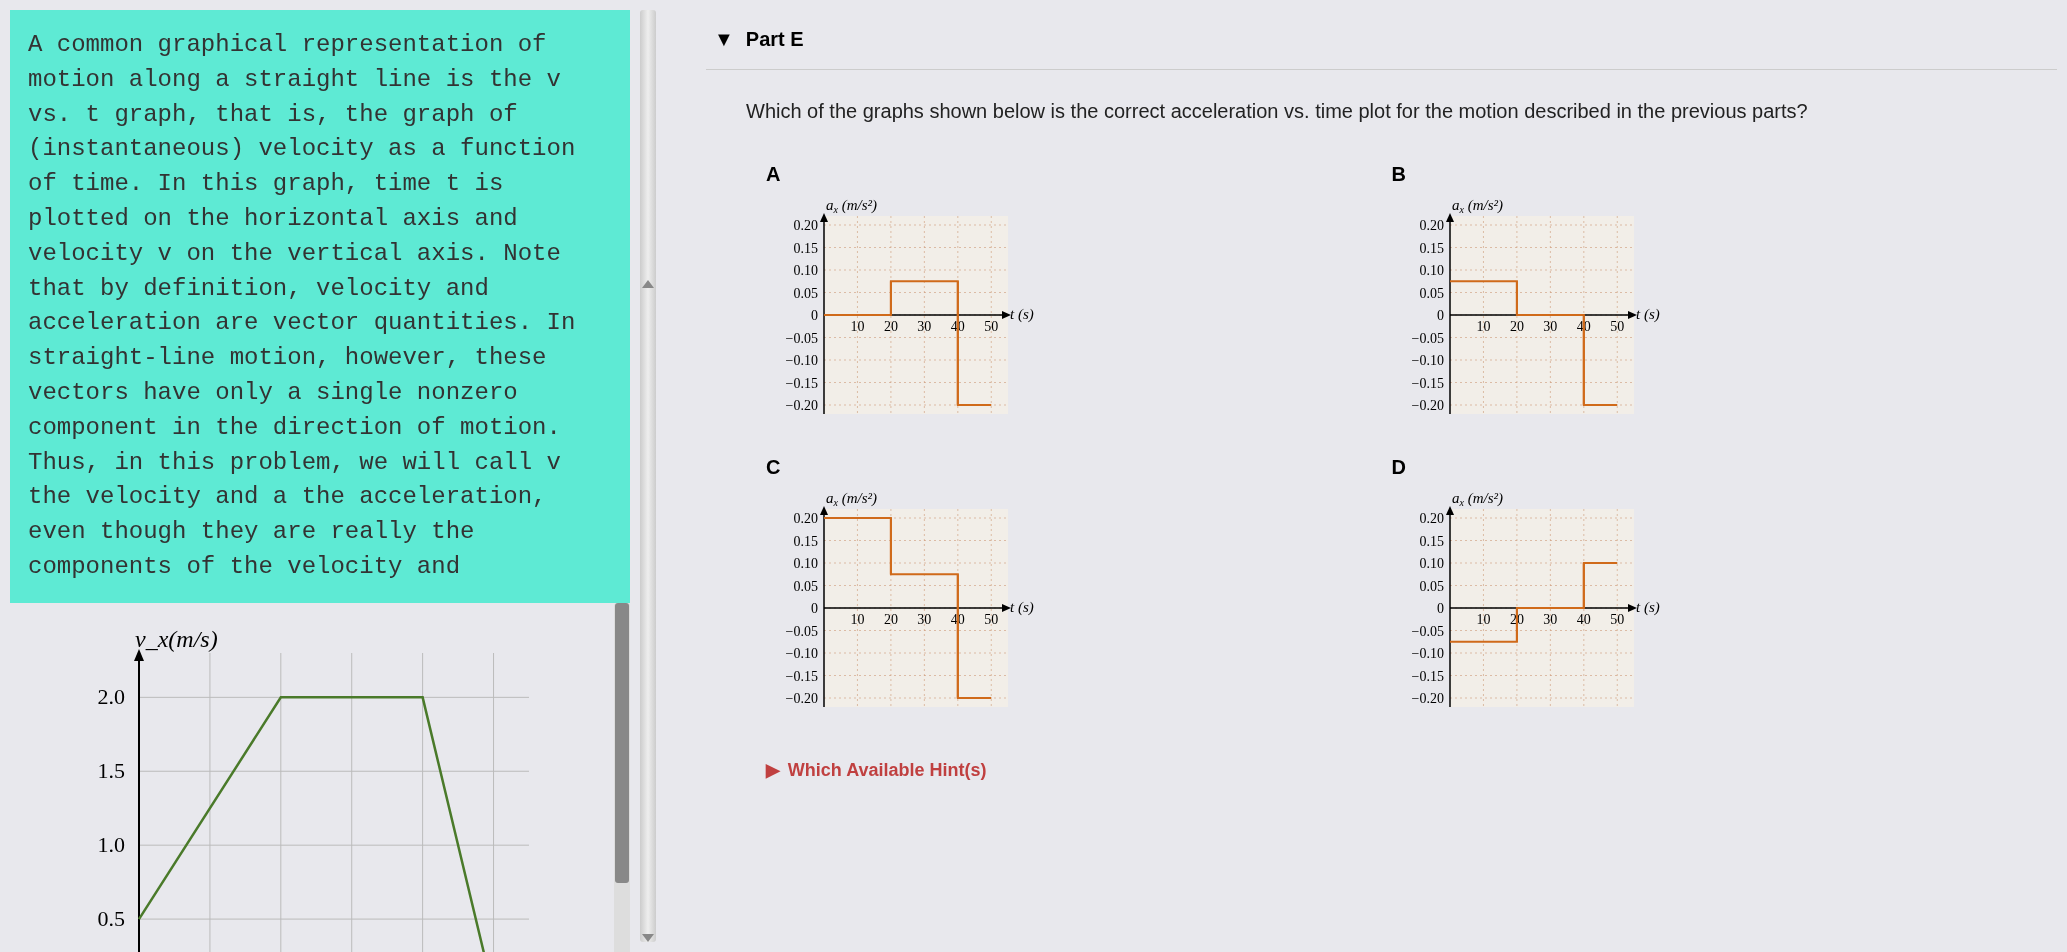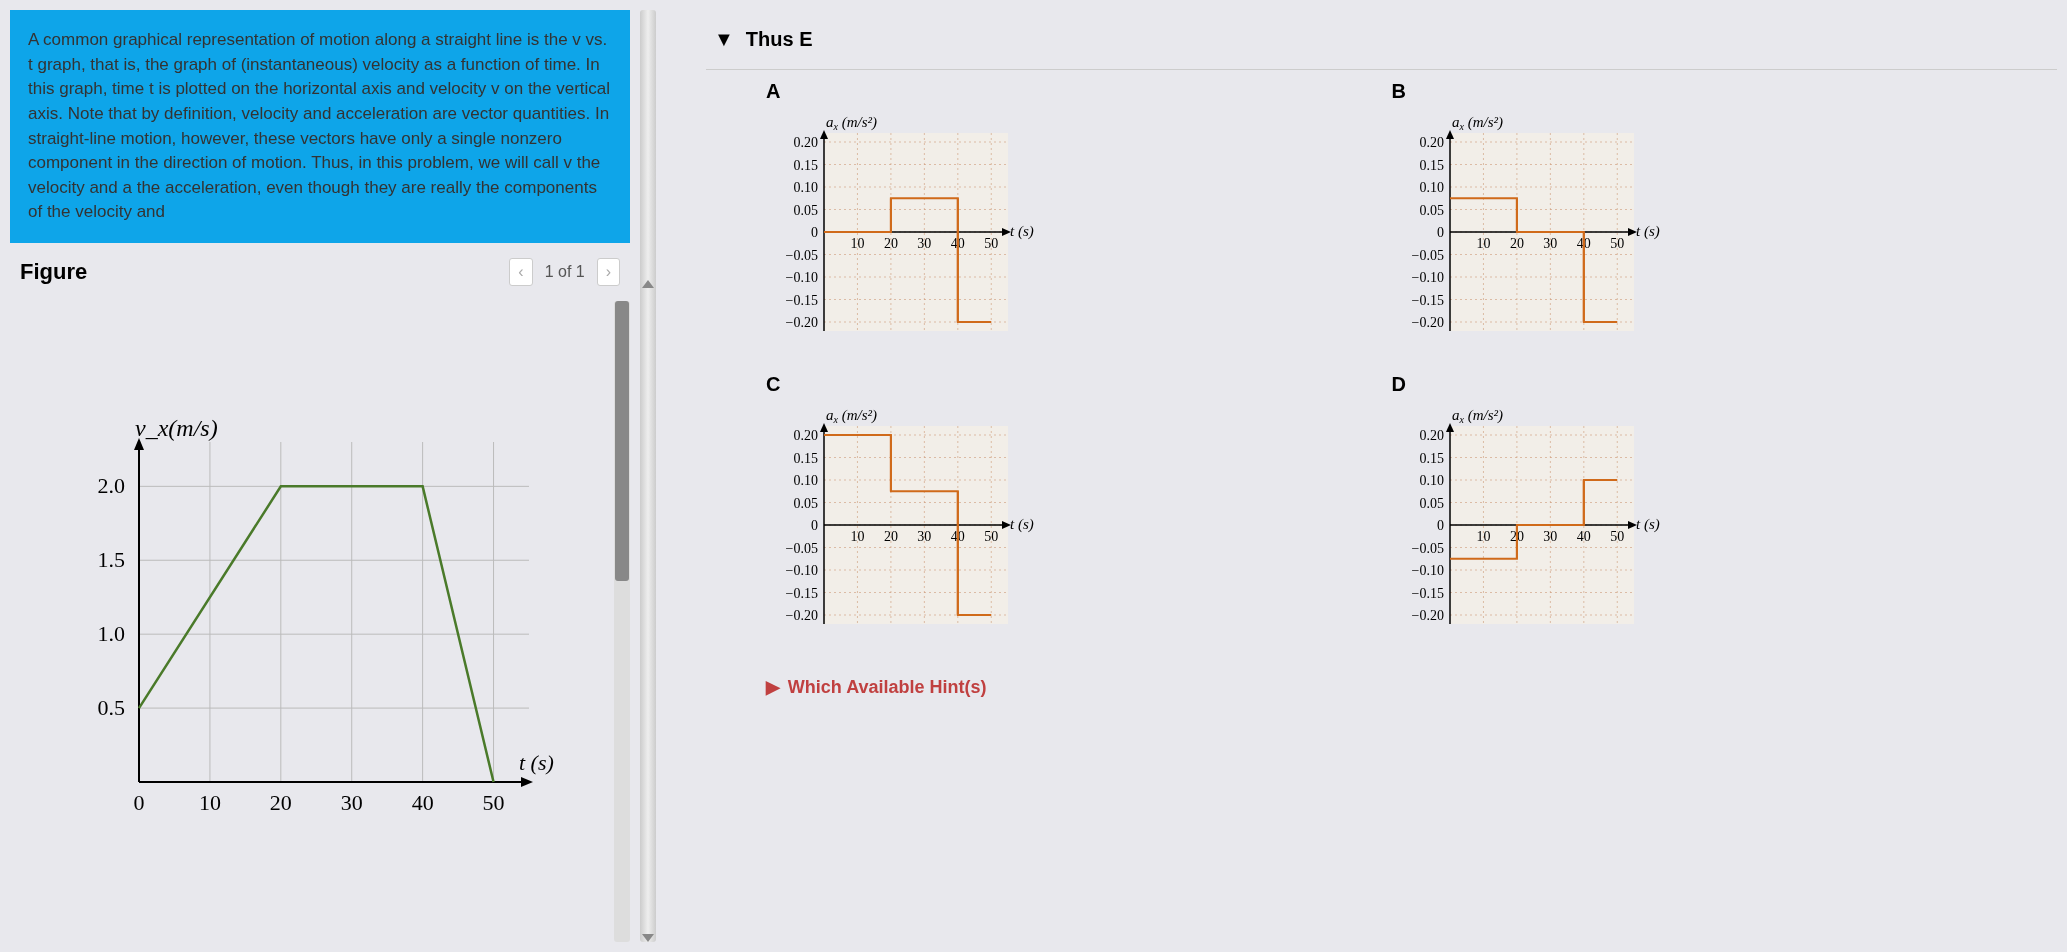--- a/index.html
+++ b/index.html
@@ -1,19 +1,19 @@
 <!DOCTYPE html>
 <html><head>
 <meta charset="utf-8">
 <style>
 * { box-sizing: border-box; margin: 0; padding: 0; }
 body { font-family: Arial, sans-serif; background: #e8e8ed; padding: 10px; width: 2067px; height: 952px; overflow: hidden; }
 .container { display: flex; gap: 10px; height: 100%; }
 .left-panel { width: 620px; display: flex; flex-direction: column; }
-.intro-text { background: #0ea5e9; padding: 18px; font-size: 17px; line-height: 1.45; color: #333; font-family: Liberation Sans, sans-serif; }
+.intro-text { background: #5eead4; padding: 18px; font-size: 24px; line-height: 1.45; color: #333; font-family: Liberation Mono, monospace; }
 .figure-header { display: flex; align-items: center; justify-content: space-between; padding: 15px 10px; font-size: 22px; font-weight: bold; }
 .figure-nav { display: flex; align-items: center; gap: 12px; font-size: 16px; font-weight: normal; color: #555; }
 .chevron { color: #aaa; cursor: pointer; padding: 4px 8px; border: 1px solid #ccc; border-radius: 3px; background: #fff; }
 .figure-area { flex: 1; display: flex; align-items: center; justify-content: center; padding: 20px; }
 .right-panel { flex: 1; padding-left: 40px; }
 .part-header { display: flex; align-items: center; gap: 12px; font-size: 20px; font-weight: bold; padding: 18px 8px; border-bottom: 1px solid #ccc; }
 .question { padding: 30px 40px; font-size: 20px; color: #222; }
 .graphs { display: grid; grid-template-columns: 1fr 1fr; gap: 20px; padding: 10px 60px; }
 .graph-cell { }
 .graph-label { font-size: 20px; font-weight: bold; margin-bottom: 6px; }
@@ -26,28 +26,20 @@
 .mini-scroll .thumb { position: absolute; top: 0; width: 14px; left: 1px; height: 280px; background: #888; border-radius: 3px; }
 svg text { font-family: 'Times New Roman', serif; }
 </style>
 </head>
 <body>
 
 <div class="container">
   <div class="left-panel">
     <div class="intro-text">
       <span>A common graphical representation of motion along a straight line is the v  vs. t graph, that is, the graph of (instantaneous) velocity as a function of time. In this graph, time t is plotted on the horizontal axis and velocity v on the vertical axis. Note that by definition, velocity and acceleration are vector quantities. In straight-line motion, however, these vectors have only a single nonzero component in the direction of motion. Thus, in this problem, we will call v the velocity and a the acceleration, even though they are really the components of the velocity and</span>
-    </div>
-    <div class="figure-header">
-      <span>Figure</span>
-      <div class="figure-nav">
-        <span class="chevron">‹</span>
-        <span>1 of 1</span>
-        <span class="chevron">›</span>
-      </div>
     </div>
     <div style="display:flex; flex:1;">
       <div class="figure-area">
         <svg id="main-chart" width="500" height="420" viewBox="0 0 500 420">
             <line x1="80" y1="30" x2="80" y2="370" stroke="#bbb" stroke-width="1"></line>
             <line x1="150.9090909090909" y1="30" x2="150.9090909090909" y2="370" stroke="#bbb" stroke-width="1"></line>
             <line x1="221.8181818181818" y1="30" x2="221.8181818181818" y2="370" stroke="#bbb" stroke-width="1"></line>
             <line x1="292.72727272727275" y1="30" x2="292.72727272727275" y2="370" stroke="#bbb" stroke-width="1"></line>
             <line x1="363.6363636363636" y1="30" x2="363.6363636363636" y2="370" stroke="#bbb" stroke-width="1"></line>
             <line x1="434.54545454545456" y1="30" x2="434.54545454545456" y2="370" stroke="#bbb" stroke-width="1"></line>
@@ -78,22 +70,23 @@
           <div class="thumb"></div>
         </div>
     </div>
   </div>
 
   <div class="divider"></div>
 
   <div class="right-panel">
     <div class="part-header">
       <span>▼</span>
-      <span>Thus E</span>
-    </div>
+      <span>Part E</span>
+    </div>
+    <div class="question">Which of the graphs shown below is the correct acceleration vs. time plot for the motion described in the previous parts?</div>
     <div class="graphs">
       <div class="graph-cell">
         <div class="graph-label">A</div>
         <svg class="mini-chart" width="280" height="240">
             <rect x="58" y="24" width="184" height="198" fill="#f2eee8"></rect>
             <line x1="91.45454545454545" y1="24" x2="91.45454545454545" y2="222" stroke="#c97" stroke-width="0.6" stroke-dasharray="2,3"></line>
             <line x1="124.9090909090909" y1="24" x2="124.9090909090909" y2="222" stroke="#c97" stroke-width="0.6" stroke-dasharray="2,3"></line>
             <line x1="158.36363636363637" y1="24" x2="158.36363636363637" y2="222" stroke="#c97" stroke-width="0.6" stroke-dasharray="2,3"></line>
             <line x1="191.8181818181818" y1="24" x2="191.8181818181818" y2="222" stroke="#c97" stroke-width="0.6" stroke-dasharray="2,3"></line>
             <line x1="225.27272727272728" y1="24" x2="225.27272727272728" y2="222" stroke="#c97" stroke-width="0.6" stroke-dasharray="2,3"></line>

